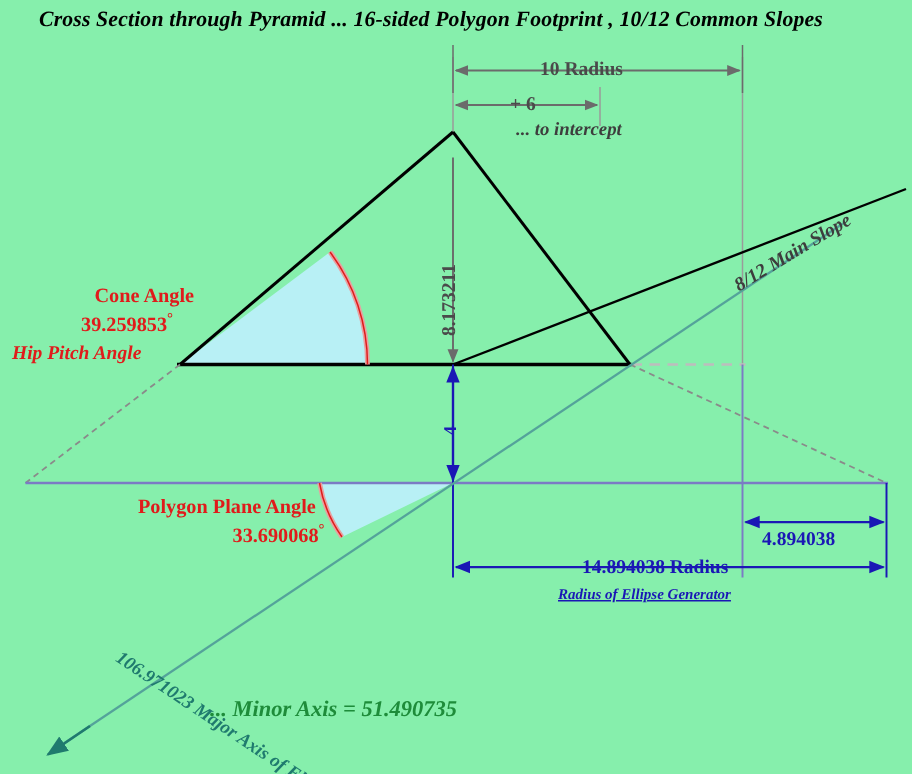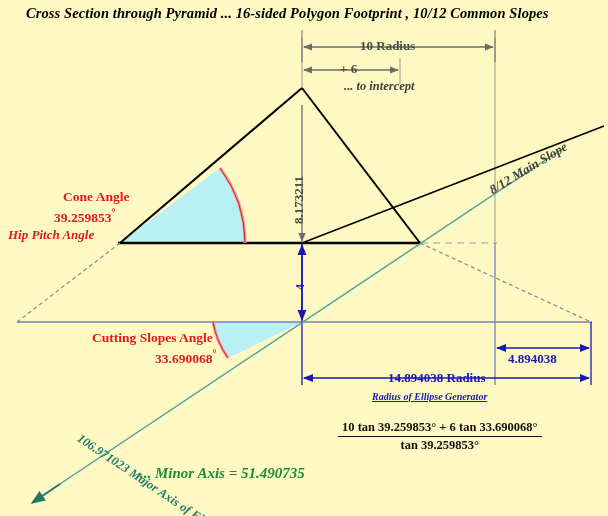--- a/index.html
+++ b/index.html
@@ -1,18 +1,18 @@
 <!DOCTYPE html>
 <html><head>
 <meta charset="utf-8">
 <style>
   html,body{margin:0;padding:0;background:#ffffff;}
   body{width:608px;height:516px;overflow:hidden;
        font-family:"Liberation Serif", serif;}
-  #stage{position:relative;width:608px;height:516px;background:#fef9c3;}
+  #stage{position:relative;width:608px;height:516px;background:#86efac;}
   svg.layer{position:absolute;left:0;top:0;width:608px;height:516px;}
   .lbl{position:absolute;white-space:nowrap;line-height:1;}
 
   .title{left:26px;top:6px;font-size:14.5px;font-weight:bold;font-style:italic;
          color:#000;letter-spacing:.1px;}
 
   .gray-dim{color:#4a4a4a;font-size:13px;font-weight:bold;}
   .gray-ital{color:#3d3d3d;font-size:12.5px;font-weight:bold;font-style:italic;}
 
   .red-b{color:#e01b1b;font-size:13.5px;font-weight:bold;}
@@ -118,33 +118,29 @@
   <div class="lbl blue-b rot-90" style="left:294px;top:290px;font-size:12px;">4</div>
 
   <div class="lbl gray-ital rot-slope" style="left:487px;top:185px;font-size:13px;">8/12 Main Slope</div>
 
   <div class="lbl red-b" style="left:63px;top:190px;">Cone Angle</div>
   <div class="lbl red-b" style="left:54px;top:208px;">
     <span>39.259853</span><span class="sup">°</span>
   </div>
   <div class="lbl red-i" style="left:8px;top:228px;">Hip Pitch Angle</div>
 
-  <div class="lbl red-b" style="left:92px;top:331px;">Cutting Slopes Angle</div>
+  <div class="lbl red-b" style="left:92px;top:331px;">Polygon Plane Angle</div>
   <div class="lbl red-b" style="left:155px;top:349px;">
     <span>33.690068</span><span class="sup">°</span>
   </div>
 
   <div class="lbl blue-b" style="left:508px;top:352px;">4.894038</div>
 
   <div class="lbl blue-b" style="left:388px;top:371px;">14.894038 Radius</div>
 
   <div class="lbl blue-i" style="left:372px;top:392px;">Radius of Ellipse Generator</div>
 
   <div class="lbl teal-i rot-major" style="left:82px;top:432px;">106.971023  Major Axis of Ellipse</div>
 
   <div class="lbl green-i" style="left:140px;top:466px;">... Minor Axis = 51.490735</div>
 
-  <div class="lbl frm" style="left:338px;top:421px;">
-    <span class="num">10 tan 39.259853° + 6 tan 33.690068°</span>
-    <span class="den">tan 39.259853°</span>
-  </div>
 
 </div>
 
 </body></html>

